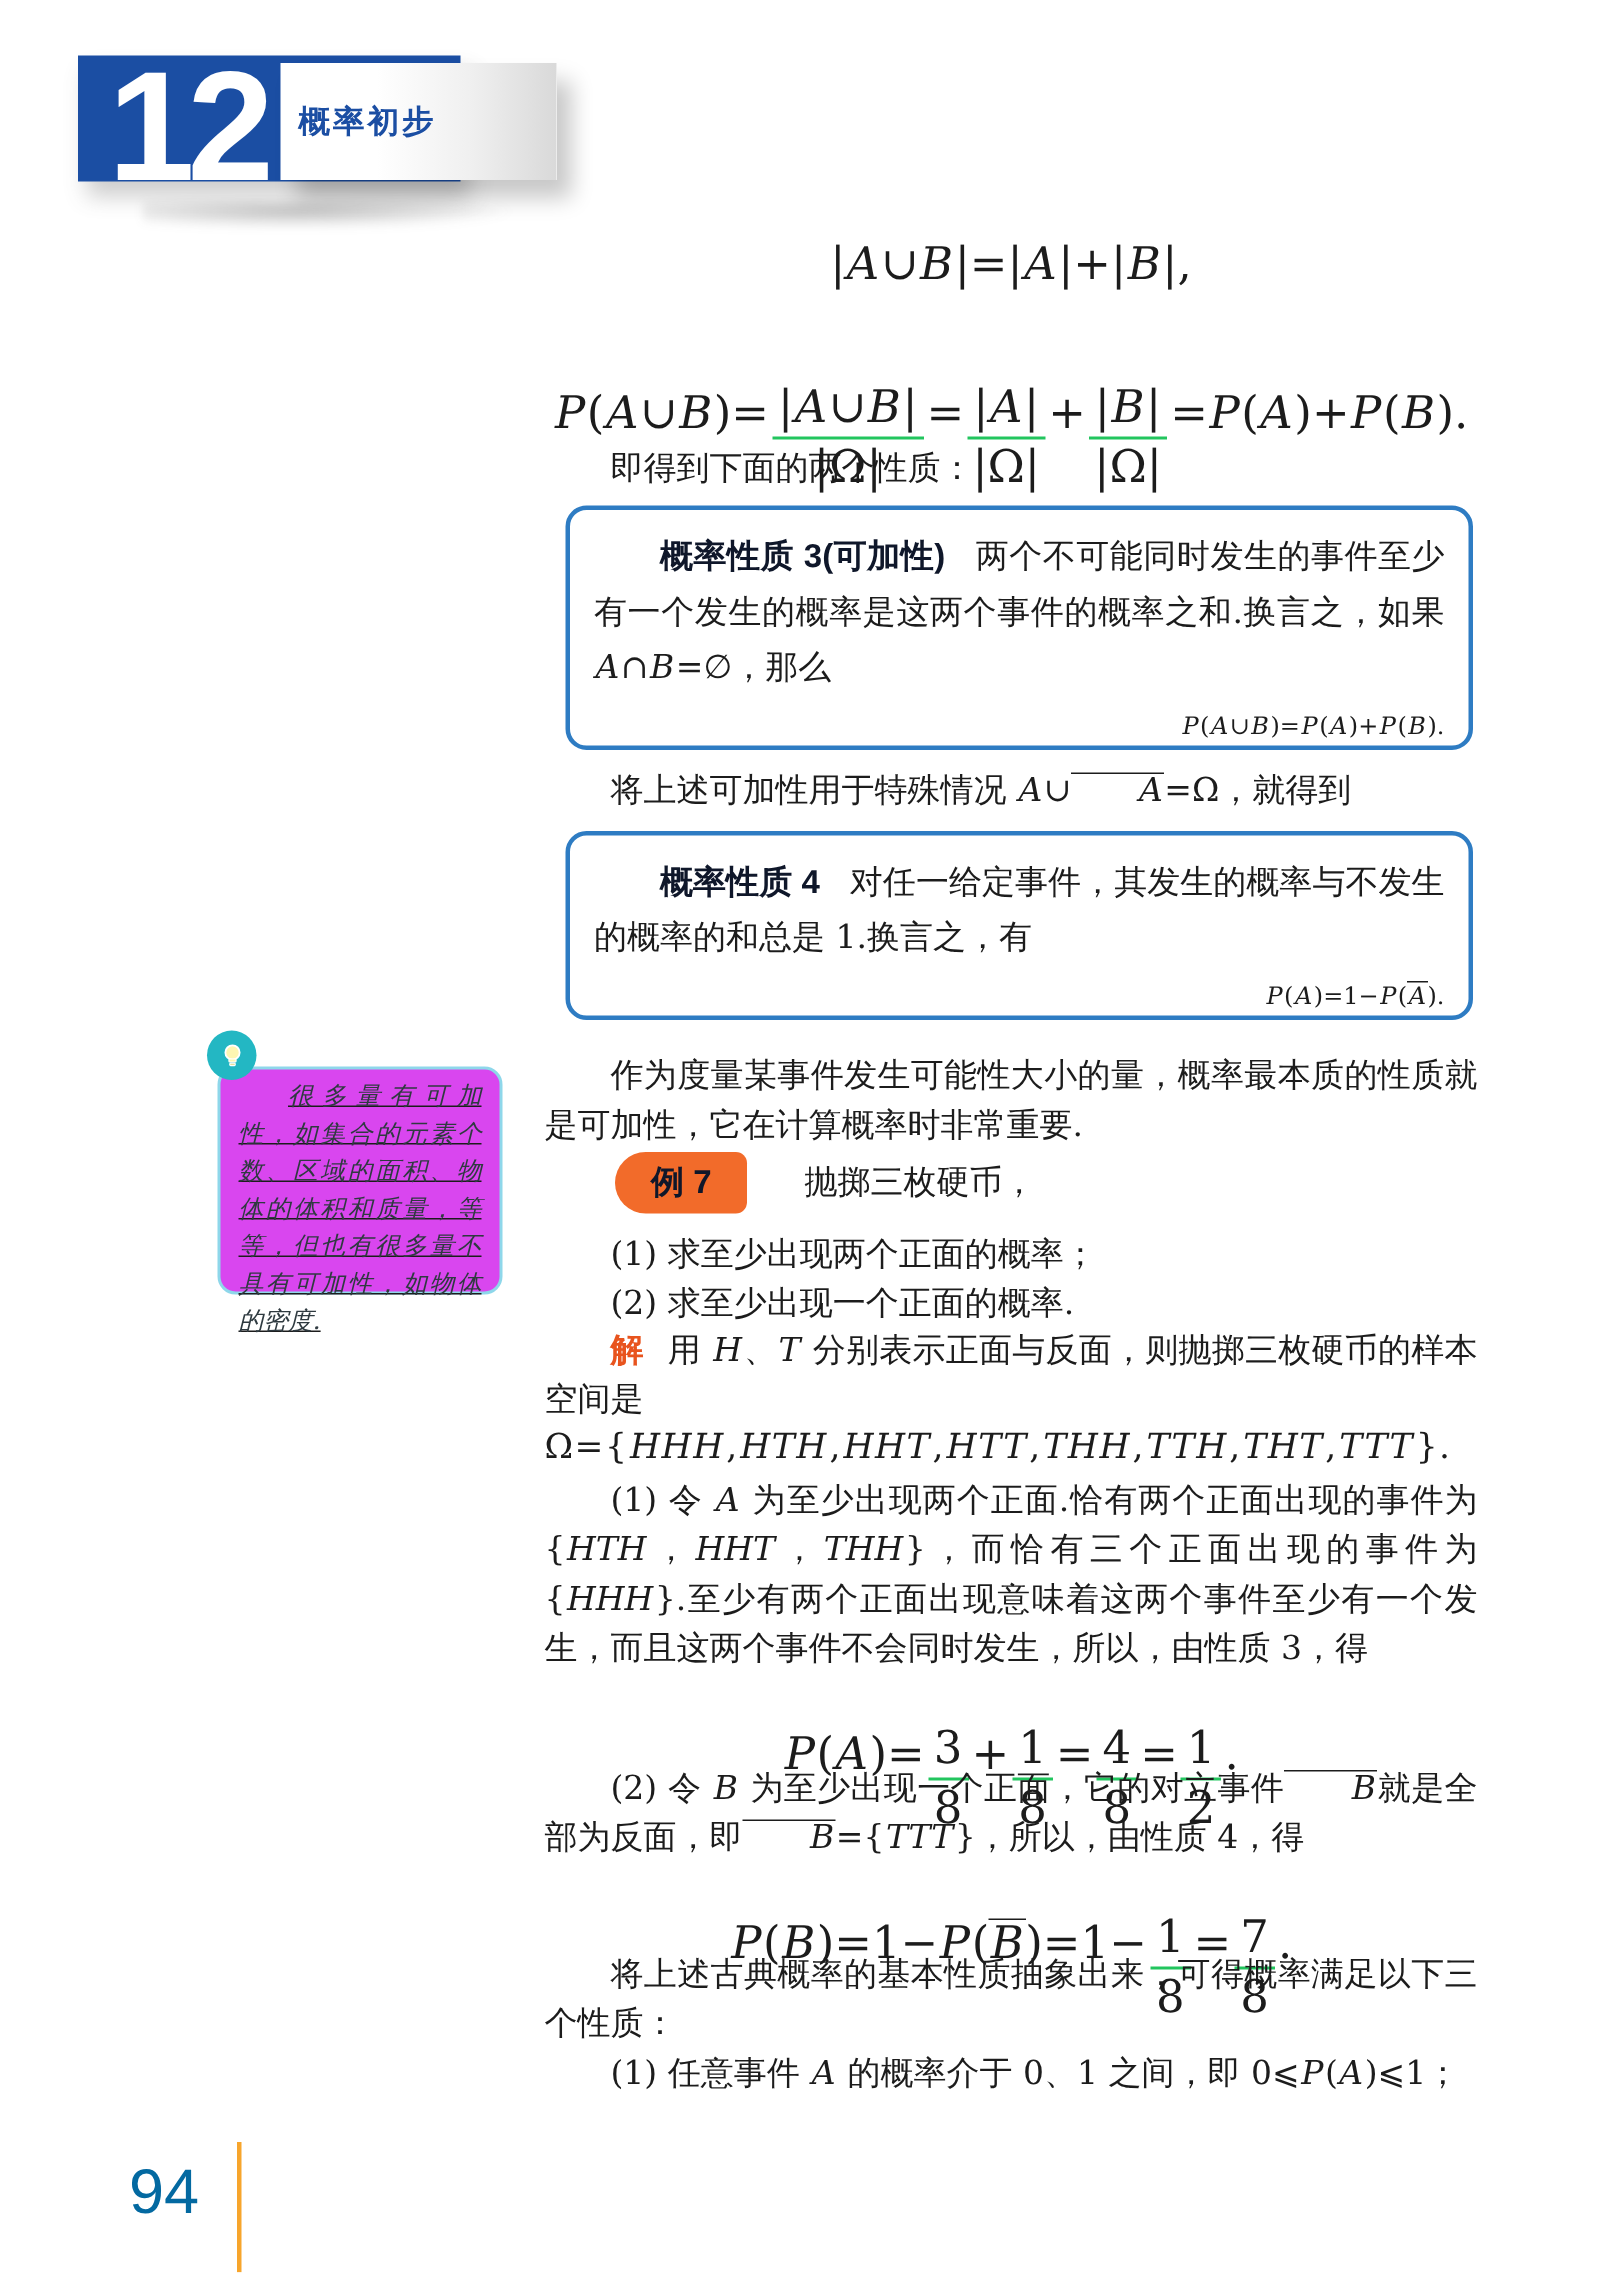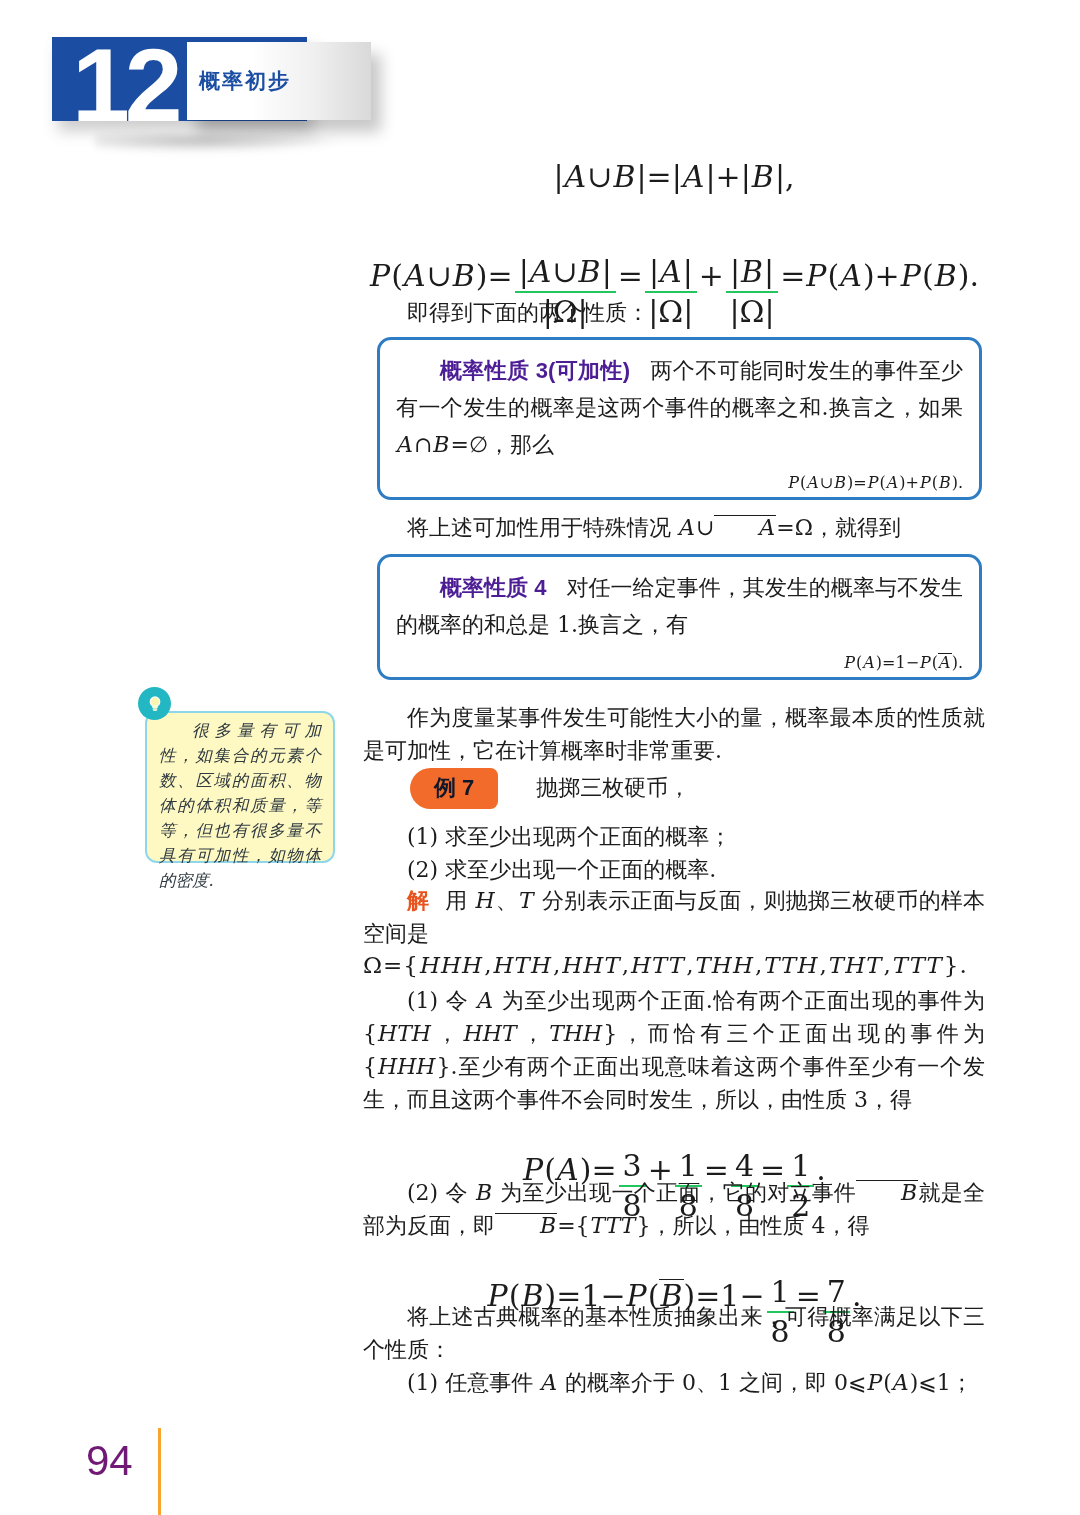--- a/index.html
+++ b/index.html
@@ -45,54 +45,54 @@
   .fnum{display:block; padding:0 4px 2px; border-bottom:2px solid #22c55e; line-height:1.12;margin-top:34px;}
   .fden{display:block; padding-top:2px; line-height:1.12;}
   
   .prop-box{
     position:absolute; left:377px; width:605px; box-sizing:border-box;
     border:3px solid #2e7cc3; border-radius:14px; background:#ffffff;
     padding:12px 16px 8px 16px;
   }
   .prop-box .para{font-size:22px; line-height:37px;}
   .box-title{
-    color:#4c1d95; font-weight:700; margin-right:20px;
+    color:#0f172a; font-weight:700; margin-right:20px;
     font-family:"Liberation Sans","DejaVu Sans",sans-serif; font-size:22px;
   }
   .box-formula{text-align:right; font-size:16px; line-height:38px; margin:1px 0 0 0;}
   
   .note-icon{
     position:absolute; left:138px; top:687px; width:33px; height:33px;
     background:#23b7c3; border-radius:50%; z-index:3;
     display:flex; align-items:center; justify-content:center;
   }
   .note-box{
     position:absolute; left:145px; top:711px; width:190px; height:152px; box-sizing:border-box;
-    background:#fef9c3; border:2px solid #8ed7ea; border-radius:12px;
-    padding:5px 12px; z-index:2;
+    background:#d946ef; border:2px solid #8ed7ea; border-radius:12px;
+    padding:5px 12px; z-index:2;text-decoration:underline;
   }
   .note-text{
     margin:0; font-size:16.5px; line-height:25px; color:#2f3a40;
     font-style:italic; text-align:justify; text-indent:2em;
   }
   
   .example-head{position:absolute; left:363px; top:768px; width:622px;}
   .example-badge{
     display:inline-block; margin-left:47px; background:#f26b2a; color:#0f172a;
     font-family:"Liberation Sans","DejaVu Sans",sans-serif; font-weight:700; font-size:22px;
     padding:7px 24px 8px 24px; border-radius:22px 8px 8px 22px; line-height:26px;
   }
   .example-stmt{margin-left:38px; font-size:22px;}
   .solve-label{color:#e8541e; font-weight:700; margin-right:16px;}
   .sample-space{letter-spacing:1px; font-size:23px;}
   
   .page-number{
     position:absolute; left:86px; top:1438px;
     font-family:"Liberation Sans","DejaVu Sans",sans-serif;
-    font-size:42px; line-height:46px; color:#701a75;
+    font-size:42px; line-height:46px; color:#0369a1;
   }
   .footer-rule{
     position:absolute; left:158px; top:1428px; width:2.5px; height:87px; background:#f7a52c;
   }
 </style>
 </head>
 <body>
 
 <div class="page">
 

